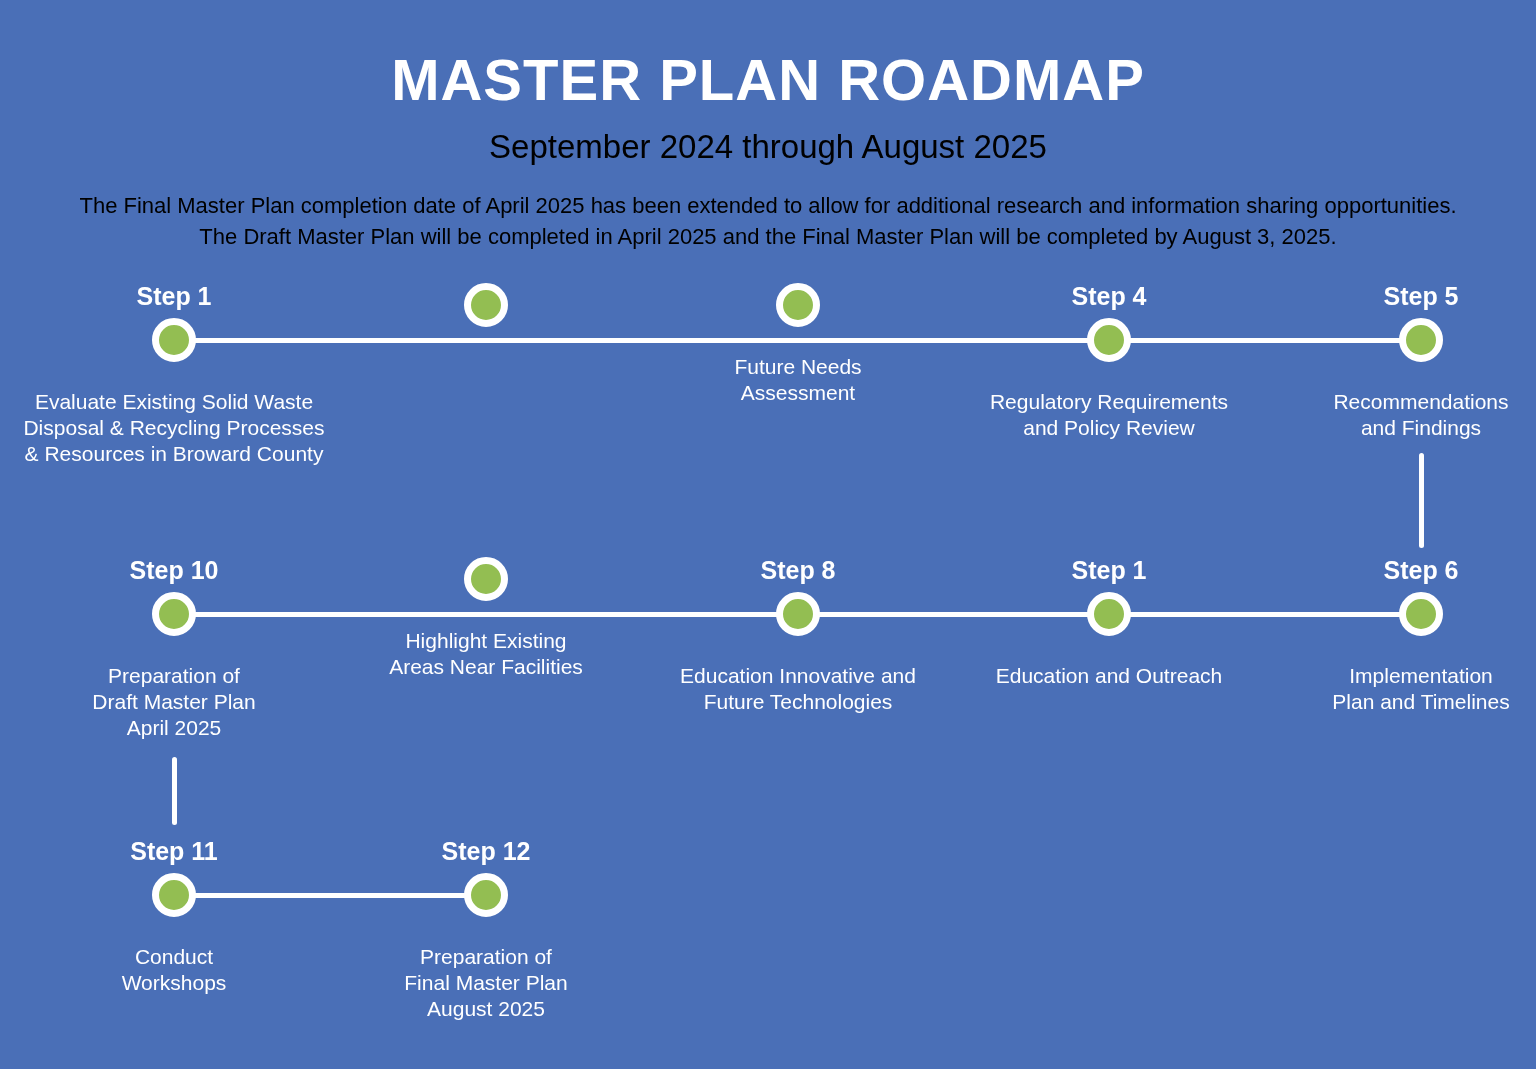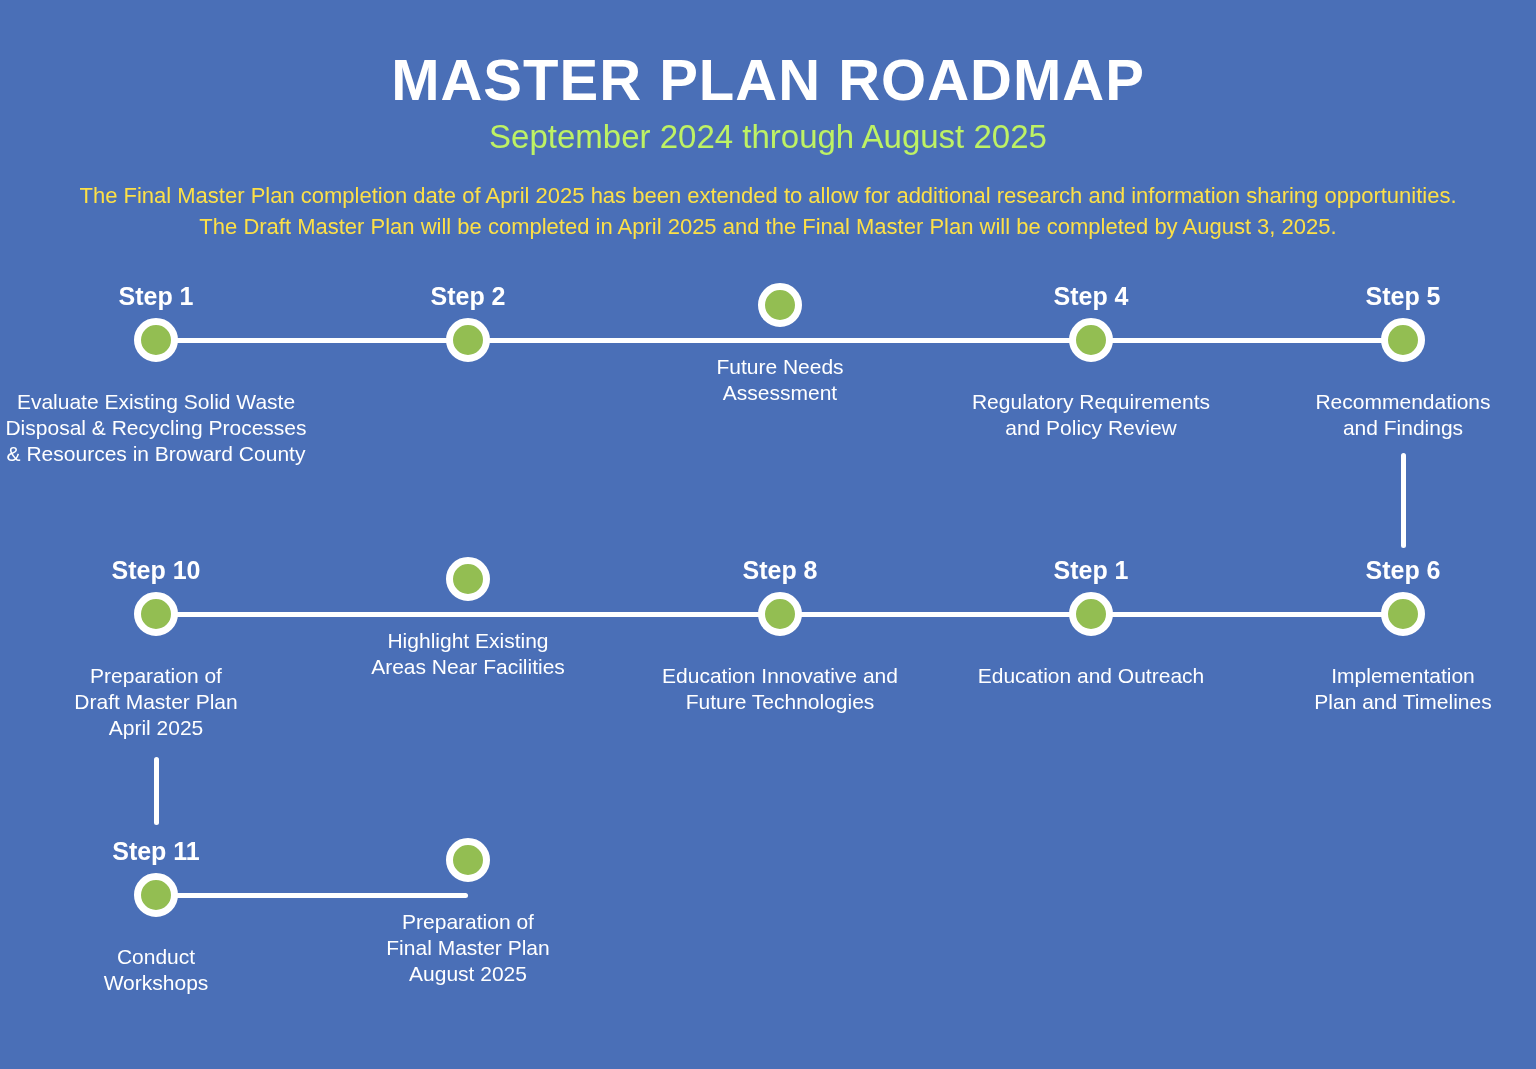--- a/index.html
+++ b/index.html
@@ -26,39 +26,39 @@
   }
   .title {
     margin: 0;
     font-size: 58px;
     line-height: 64px;
     font-weight: 800;
     letter-spacing: 1px;
     color: #FFFFFF;
   }
   .subtitle {
-    margin-top: 6px;
+    margin-top: 16px;
     font-size: 33px;
     line-height: 38px;
     font-weight: 500;
-    color: #bef264;
+    color: #000000;
   }
   .intro {
     margin-top: 24px;
     font-size: 22px;
     line-height: 31px;
     font-weight: 400;
     white-space: pre-line;
-    color: #fde047;
+    color: #000000;
   }
   
   .diagram {
     position: absolute;
     top: 0;
-    left: 0;
+    left: 18px;
     width: 1308px;
     height: 1069px;
   }
   .connector {
     position: absolute;
     background: #FFFFFF;
     border-radius: 3px;
   }
   .step-node {
     position: absolute;
@@ -113,21 +113,20 @@
     <div class="connector" style="left:154px; top:757px; width:5px; height:68px;"></div>
 
     <div class="step-node" style="left:156px; top:283px;">
       <div class="step-label">Step 1</div>
       <div class="step-dot"></div>
       <div class="step-desc">Evaluate Existing Solid Waste
 Disposal &amp; Recycling Processes
 &amp; Resources in Broward County</div>
     </div>
     <div class="step-node" style="left:468px; top:283px;">
-      <div class="step-label">Step 2</div>
       <div class="step-dot"></div>
     </div>
     <div class="step-node" style="left:780px; top:283px;">
       <div class="step-dot"></div>
       <div class="step-desc">Future Needs
 Assessment</div>
     </div>
     <div class="step-node" style="left:1091px; top:283px;">
       <div class="step-label">Step 4</div>
       <div class="step-dot"></div>
@@ -171,20 +170,21 @@
 Plan and Timelines</div>
     </div>
 
     <div class="step-node" style="left:156px; top:838px;">
       <div class="step-label">Step 11</div>
       <div class="step-dot"></div>
       <div class="step-desc">Conduct
 Workshops</div>
     </div>
     <div class="step-node" style="left:468px; top:838px;">
+      <div class="step-label">Step 12</div>
       <div class="step-dot"></div>
       <div class="step-desc">Preparation of
 Final Master Plan
 August 2025</div>
     </div>
 
   </div>
 </div>
 
 </body></html>

